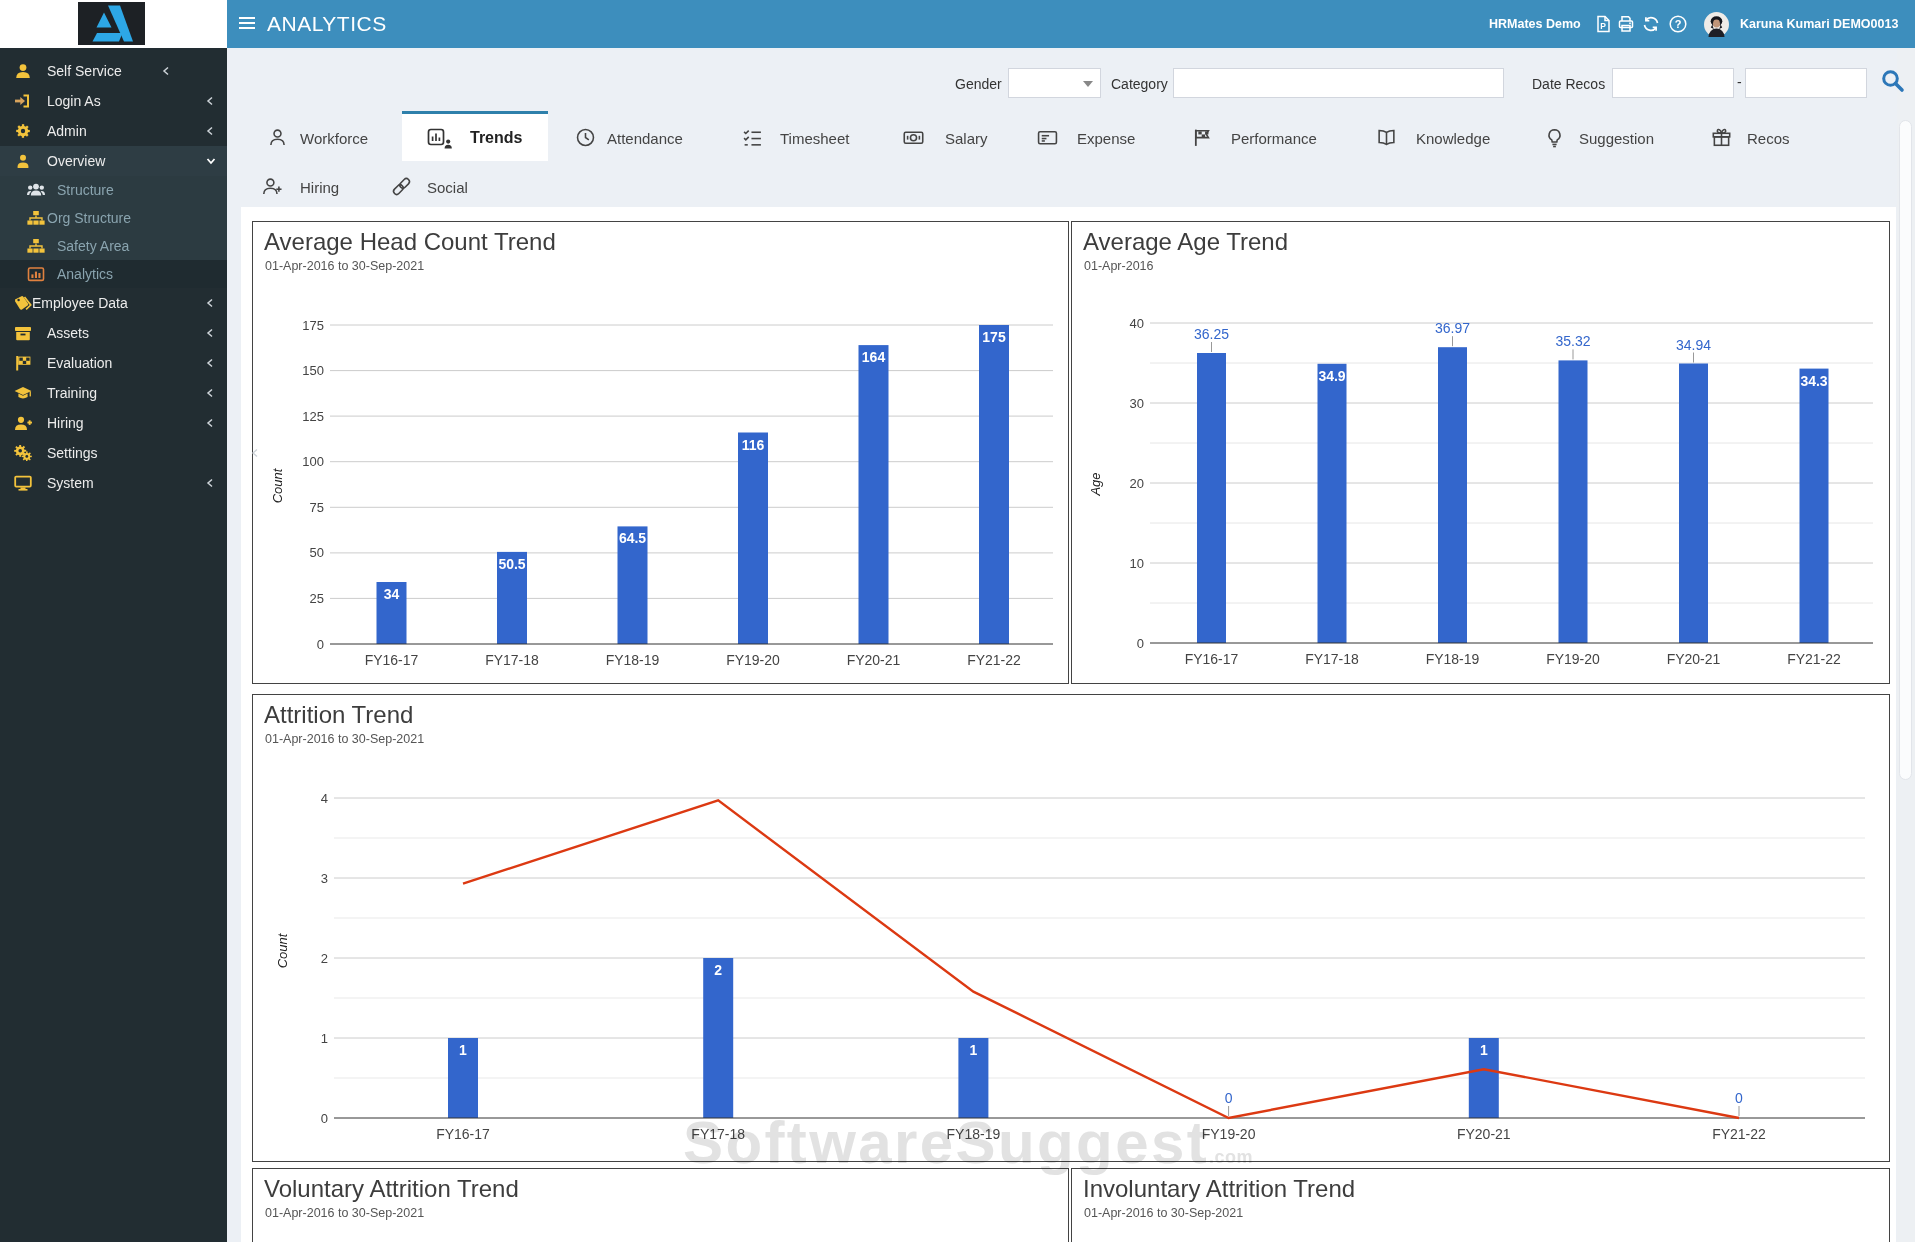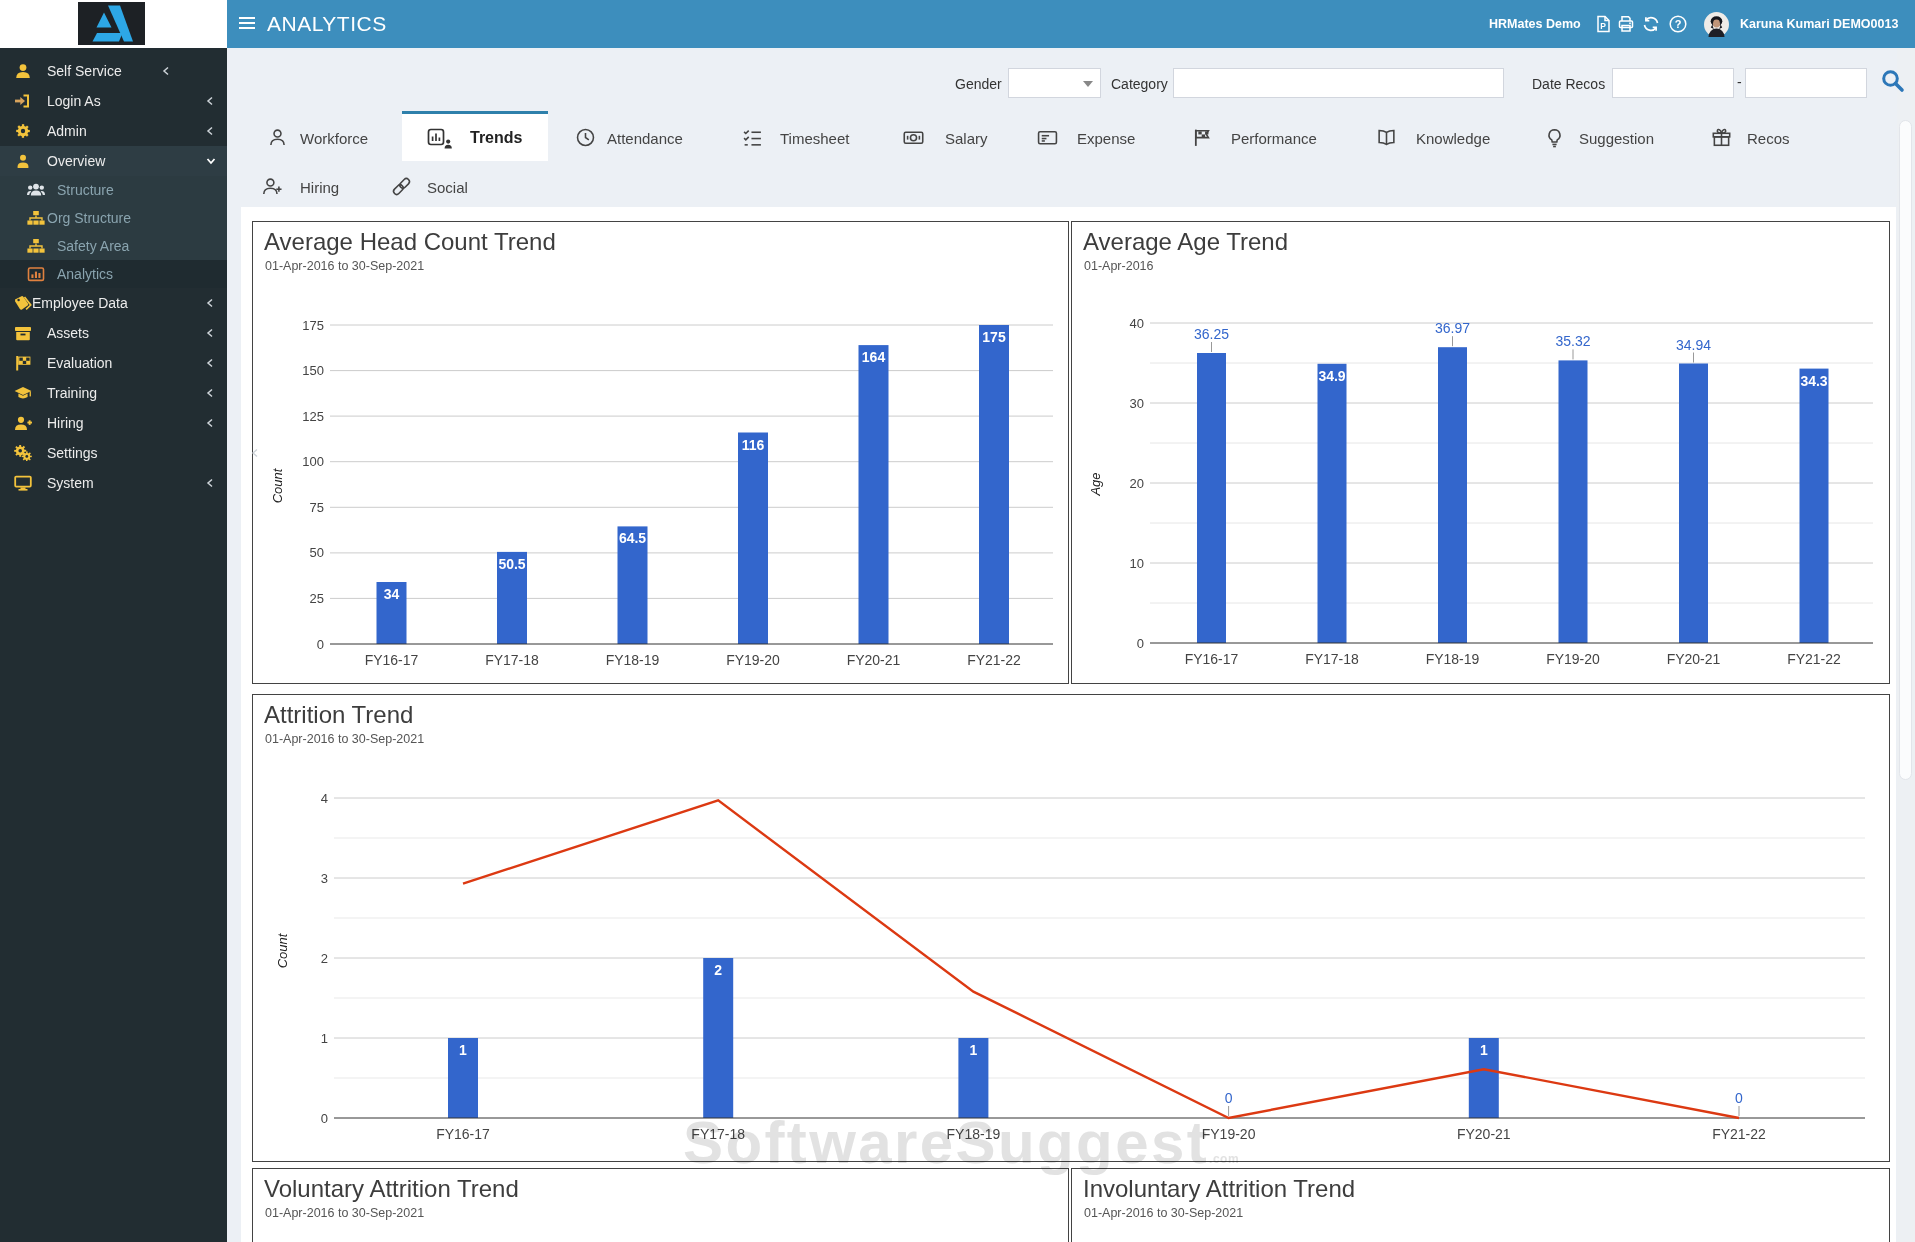--- a/index.html
+++ b/index.html
@@ -141,21 +141,21 @@
       </div>
     </div>
     <div class="a" style="left:252px;top:1168px;width:817px;height:80px;background:#fff;border:1px solid #434343;box-sizing:border-box;">
       <div class="a" style="left:11px;top:6px;font-size:24px;color:#3d3d3d;">Voluntary Attrition Trend</div>
       <div class="a" style="left:12px;top:37px;font-size:12.5px;color:#555;">01-Apr-2016 to 30-Sep-2021</div>
     </div>
     <div class="a" style="left:1071px;top:1168px;width:819px;height:80px;background:#fff;border:1px solid #434343;box-sizing:border-box;">
       <div class="a" style="left:11px;top:6px;font-size:24px;color:#3d3d3d;">Involuntary Attrition Trend</div>
       <div class="a" style="left:12px;top:37px;font-size:12.5px;color:#555;">01-Apr-2016 to 30-Sep-2021</div>
     </div>
-<div class="a" style="left:683px;top:1108px;font-size:60px;font-weight:bold;color:#e2e2e2;mix-blend-mode:multiply;z-index:40;letter-spacing:2.4px;">SoftwareSuggest<span style="font-size:12px;letter-spacing:0.5px;">.com</span></div>
+<div class="a" style="left:683px;top:1108px;font-size:60px;font-weight:bold;color:#e2e2e2;mix-blend-mode:multiply;z-index:40;letter-spacing:2.4px;">SoftwareSuggest<span style="font-size:18px;letter-spacing:0.5px;">.com</span></div>
 <div class="a" style="left:1897px;top:48px;width:18px;height:1194px;background:#edf0f3;"></div>
     <div class="a" style="left:1899px;top:120px;width:13px;height:660px;background:#fbfcfd;border:1px solid #e2e5ea;border-radius:7px;box-sizing:border-box;"></div>
 <div class="a" style="left:955px;top:76px;font-size:14px;color:#333;">Gender</div>
     <div class="a" style="left:1008px;top:68px;width:91px;height:28px;background:#fff;border:1px solid #d2d6de;"></div>
     <svg width="10" height="6" viewBox="0 0 10 6" style="position:absolute;left:1083px;top:81px;">
       <path d="M0 0 L5 6 L10 0 z" fill="#888"></path>
     </svg>
     <div class="a" style="left:1111px;top:76px;font-size:14px;color:#333;">Category</div>
     <div class="a" style="left:1173px;top:68px;width:329px;height:28px;background:#fff;border:1px solid #d2d6de;"></div>
     <div class="a" style="left:1532px;top:76px;font-size:14px;color:#333;">Date Recos</div>

